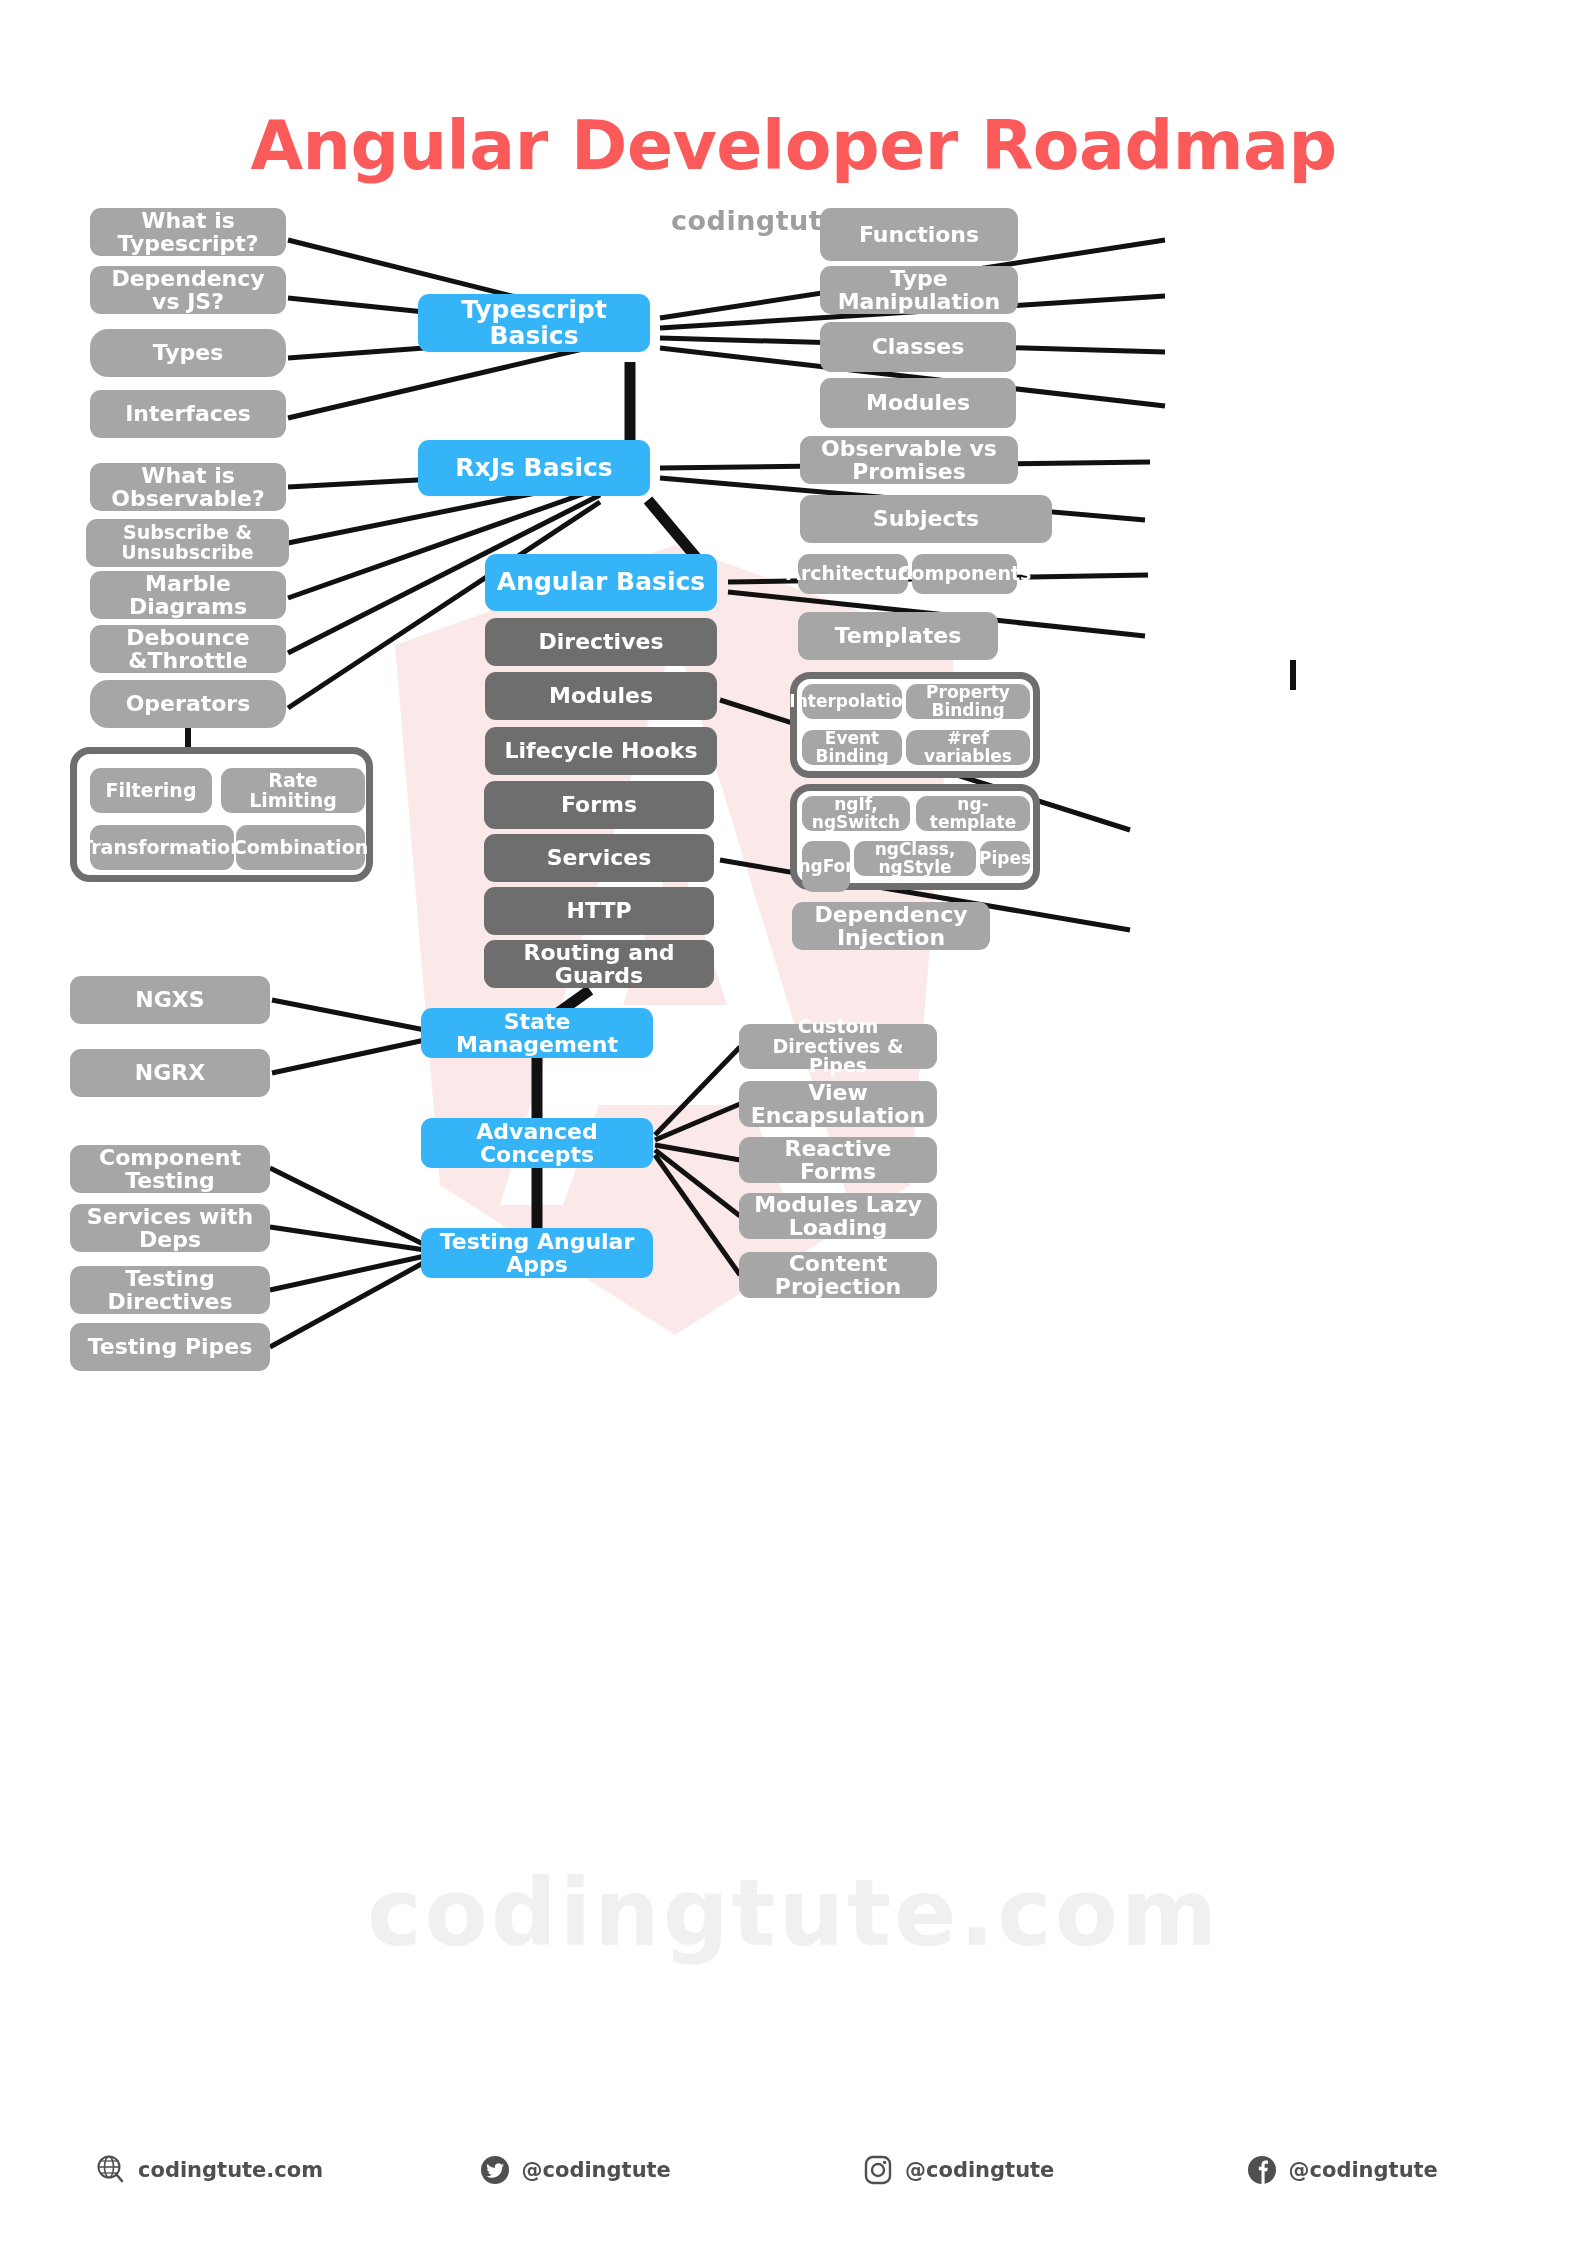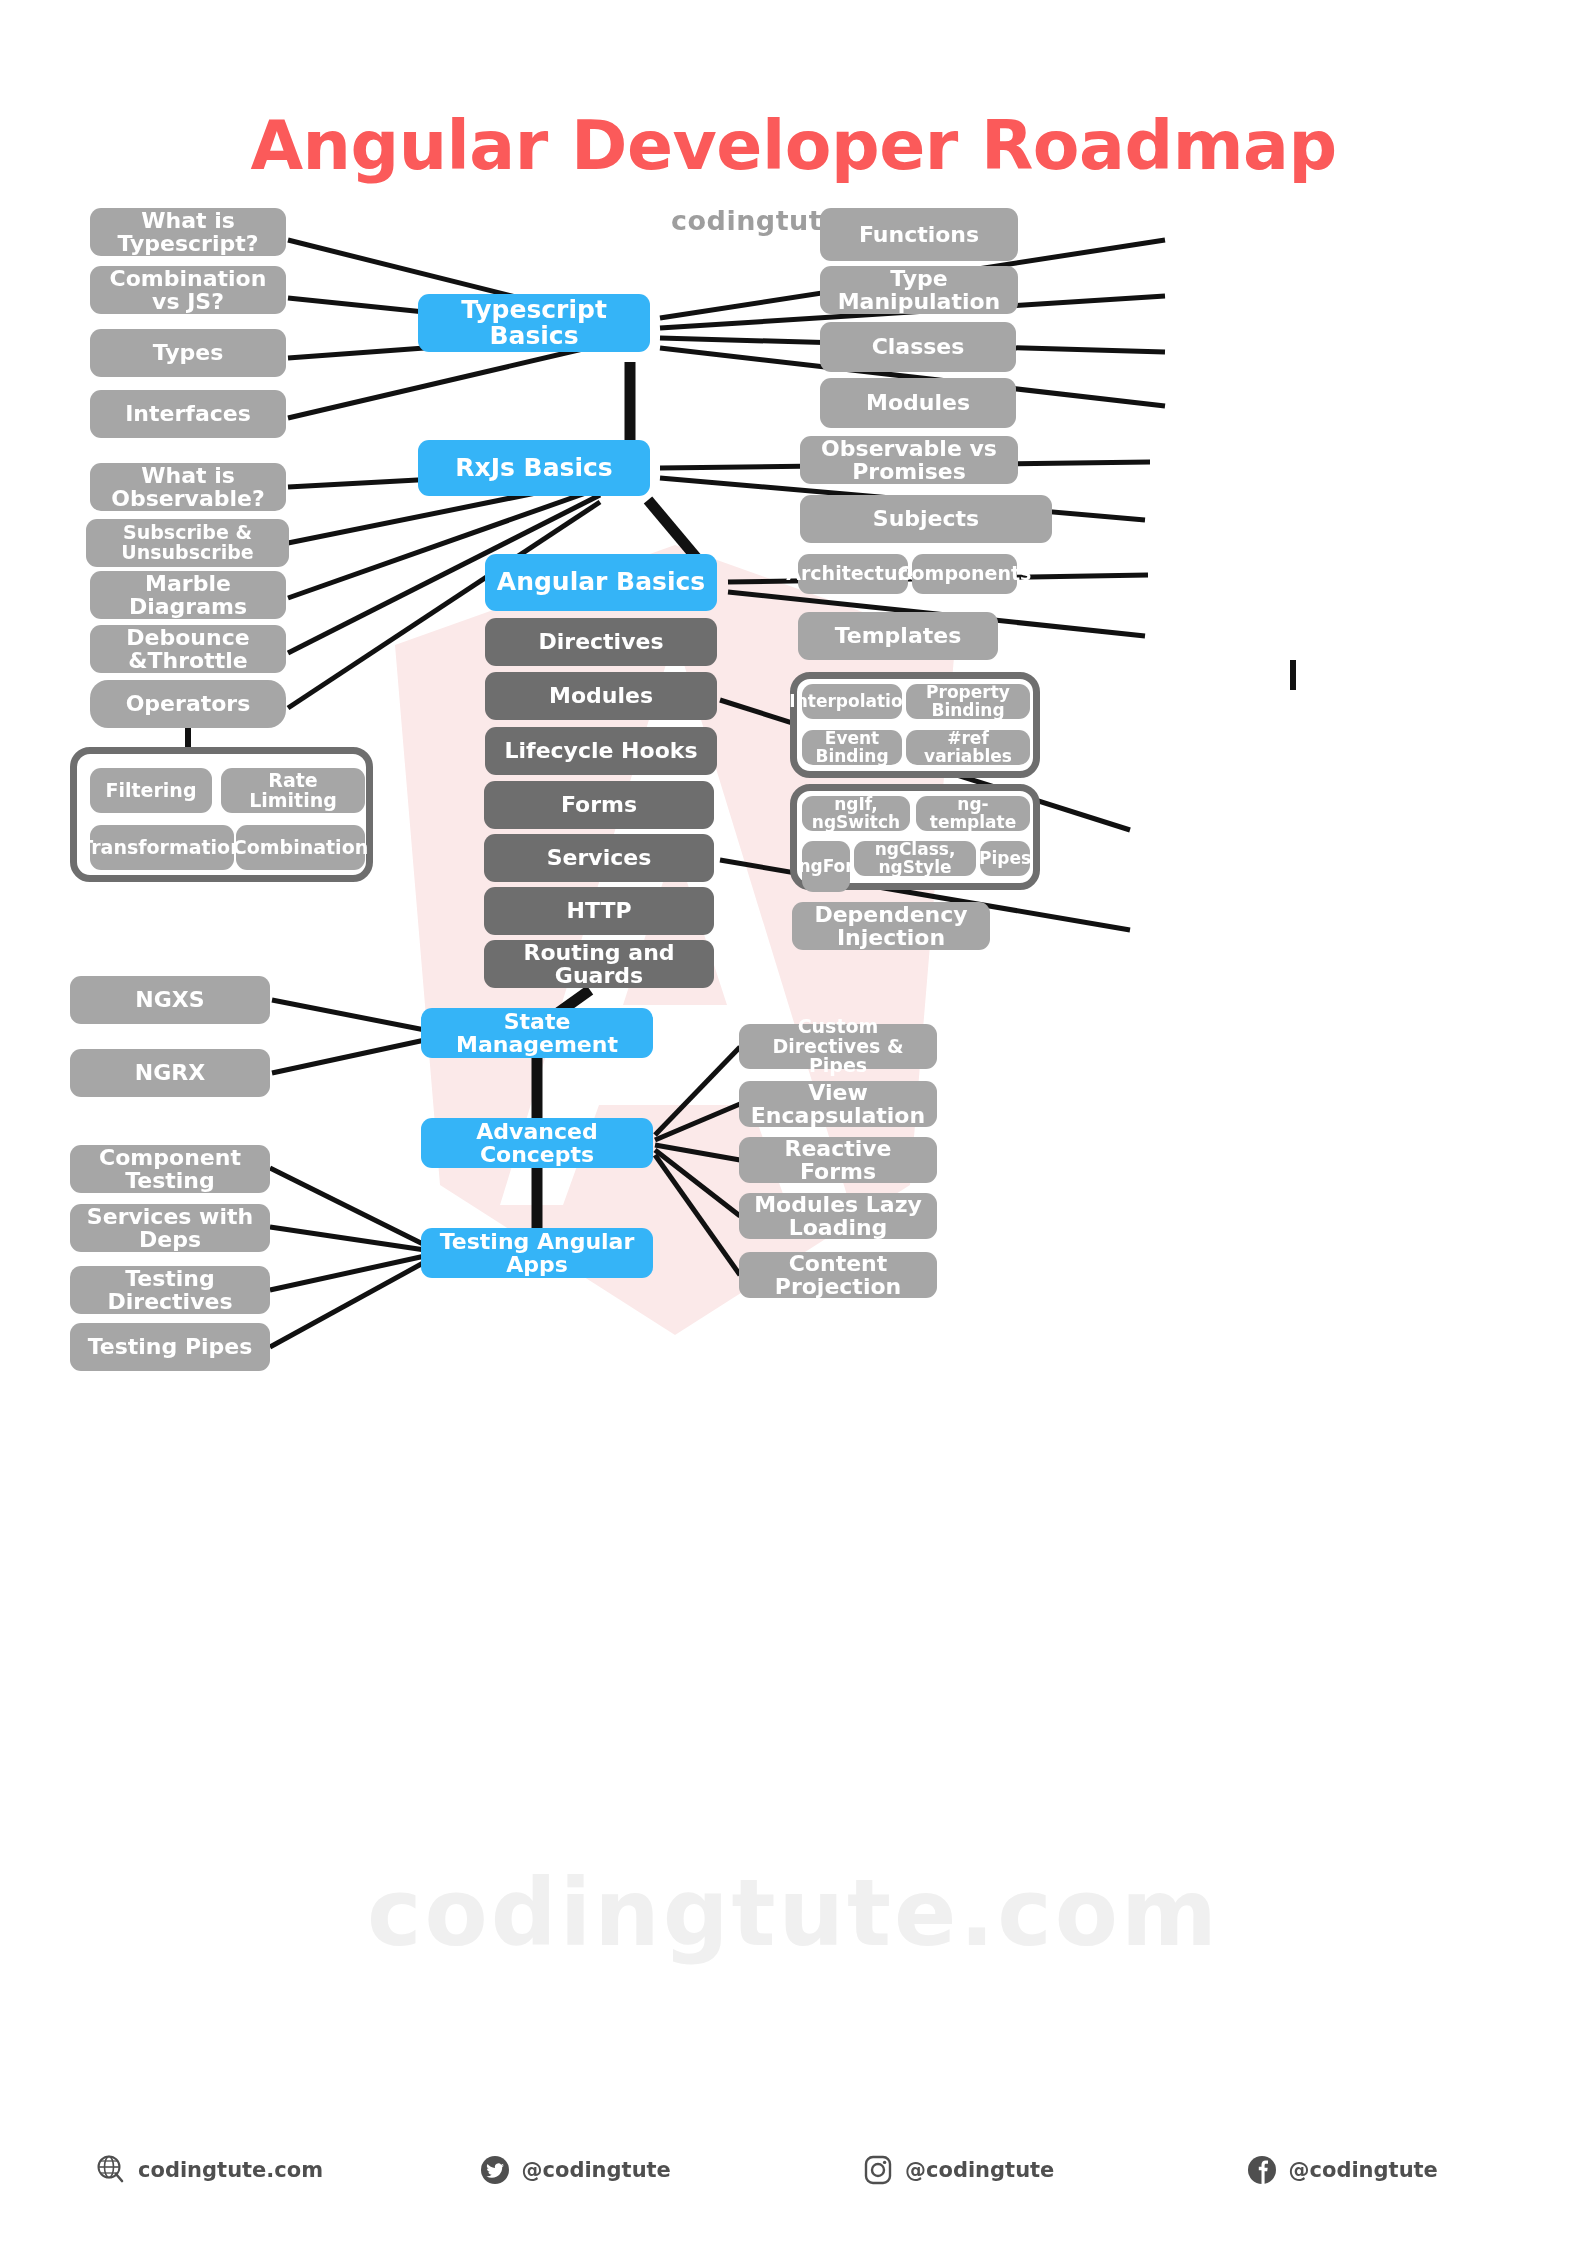--- a/index.html
+++ b/index.html
@@ -211,23 +211,23 @@
     <line x1="270" y1="1168" x2="425" y2="1245" stroke-width="5"></line>
     <line x1="270" y1="1227" x2="425" y2="1250" stroke-width="5"></line>
     <line x1="270" y1="1290" x2="425" y2="1256" stroke-width="5"></line>
     <line x1="270" y1="1347" x2="425" y2="1262" stroke-width="5"></line>
   </svg>
 
   <div class="node grey n-md" style="left:90px; top:208px; width:196px; height:48px;">
     <span>What is Typescript?</span>
   </div>
   <div class="node grey n-md" style="left:90px; top:266px; width:196px; height:48px;">
-    <span>Combination vs JS?</span>
-  </div>
-  <div class="node grey n-md" style="left:90px; top:329px; width:196px; height:48px;">
+    <span>Dependency vs JS?</span>
+  </div>
+  <div class="node grey n-md" style="left:90px; top:329px; width:196px; height:48px;border-radius:18px;">
     <span>Types</span>
   </div>
   <div class="node grey n-md" style="left:90px; top:390px; width:196px; height:48px;">
     <span>Interfaces</span>
   </div>
 
   <div class="node grey n-md" style="left:820px; top:208px; width:198px; height:53px;">
     <span>Functions</span>
   </div>
   <div class="node grey n-md" style="left:820px; top:266px; width:198px; height:48px;">

